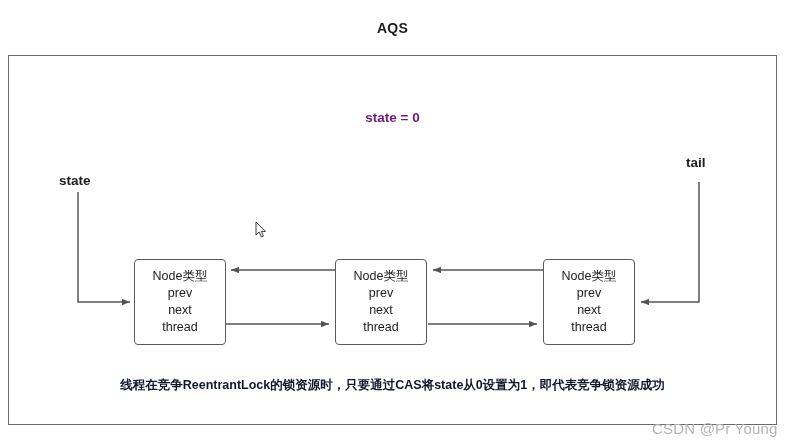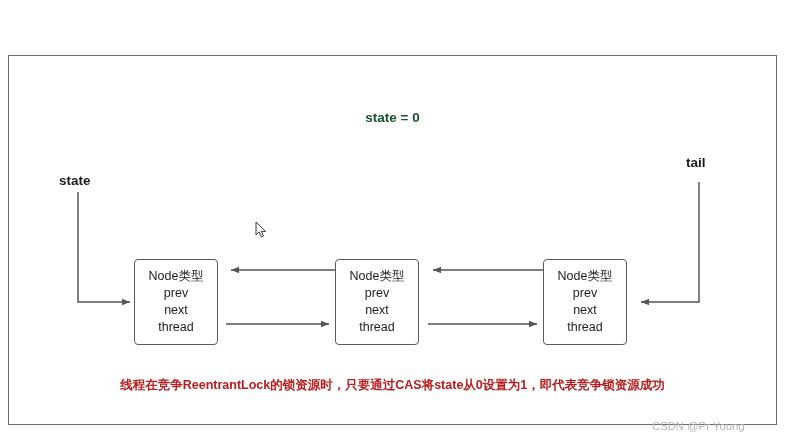--- a/index.html
+++ b/index.html
@@ -40,35 +40,35 @@
     background: #ffffff;
   }
   #state-label {
     position: absolute;
     left: 0;
     top: 110px;
     width: 785px;
     text-align: center;
     font-size: 13.5px;
     font-weight: bold;
-    color: #14532d;
+    color: #701a75;
   }
   .endpoint-label {
     position: absolute;
     font-size: 13.5px;
     font-weight: bold;
     color: #1c1c1c;
     white-space: nowrap;
   }
   #head-label { left: 59px; top: 173px; }
   #tail-label { left: 686px; top: 155px; }
 
   .node-box {
     position: absolute;
-    width: 84px;
+    width: 92px;
     height: 86px;
     border: 1.4px solid #5b5b5b;
     border-radius: 4px;
     box-sizing: border-box;
     background: #ffffff;
     display: flex;
     flex-direction: column;
     align-items: center;
     justify-content: center;
     font-size: 12.5px;
@@ -91,45 +91,46 @@
   }
 
   #caption {
     position: absolute;
     left: 0;
     top: 377px;
     width: 785px;
     text-align: center;
     font-size: 12.5px;
     font-weight: bold;
-    color: #b91c1c;
+    color: #0f172a;
   }
   #watermark {
     position: absolute;
     left: 652px;
     top: 420px;
-    font-size: 11px;
+    font-size: 15px;
     color: #b5b5b5;
     letter-spacing: 0.2px;
     white-space: nowrap;
   }
   #cursor {
     position: absolute;
     left: 255px;
     top: 221px;
     width: 14px;
     height: 18px;
     z-index: 6;
   }
 </style>
 </head>
 <body>
 
 <div id="screen">
 
+  <div id="title">AQS</div>
 
   <div id="frame"></div>
 
   <div id="state-label">state = 0</div>
 
   <div class="endpoint-label" id="head-label">state</div>
   <div class="endpoint-label" id="tail-label">tail</div>
 
   <svg id="edges" viewBox="0 0 785 444" xmlns="http://www.w3.org/2000/svg">
     <defs>

